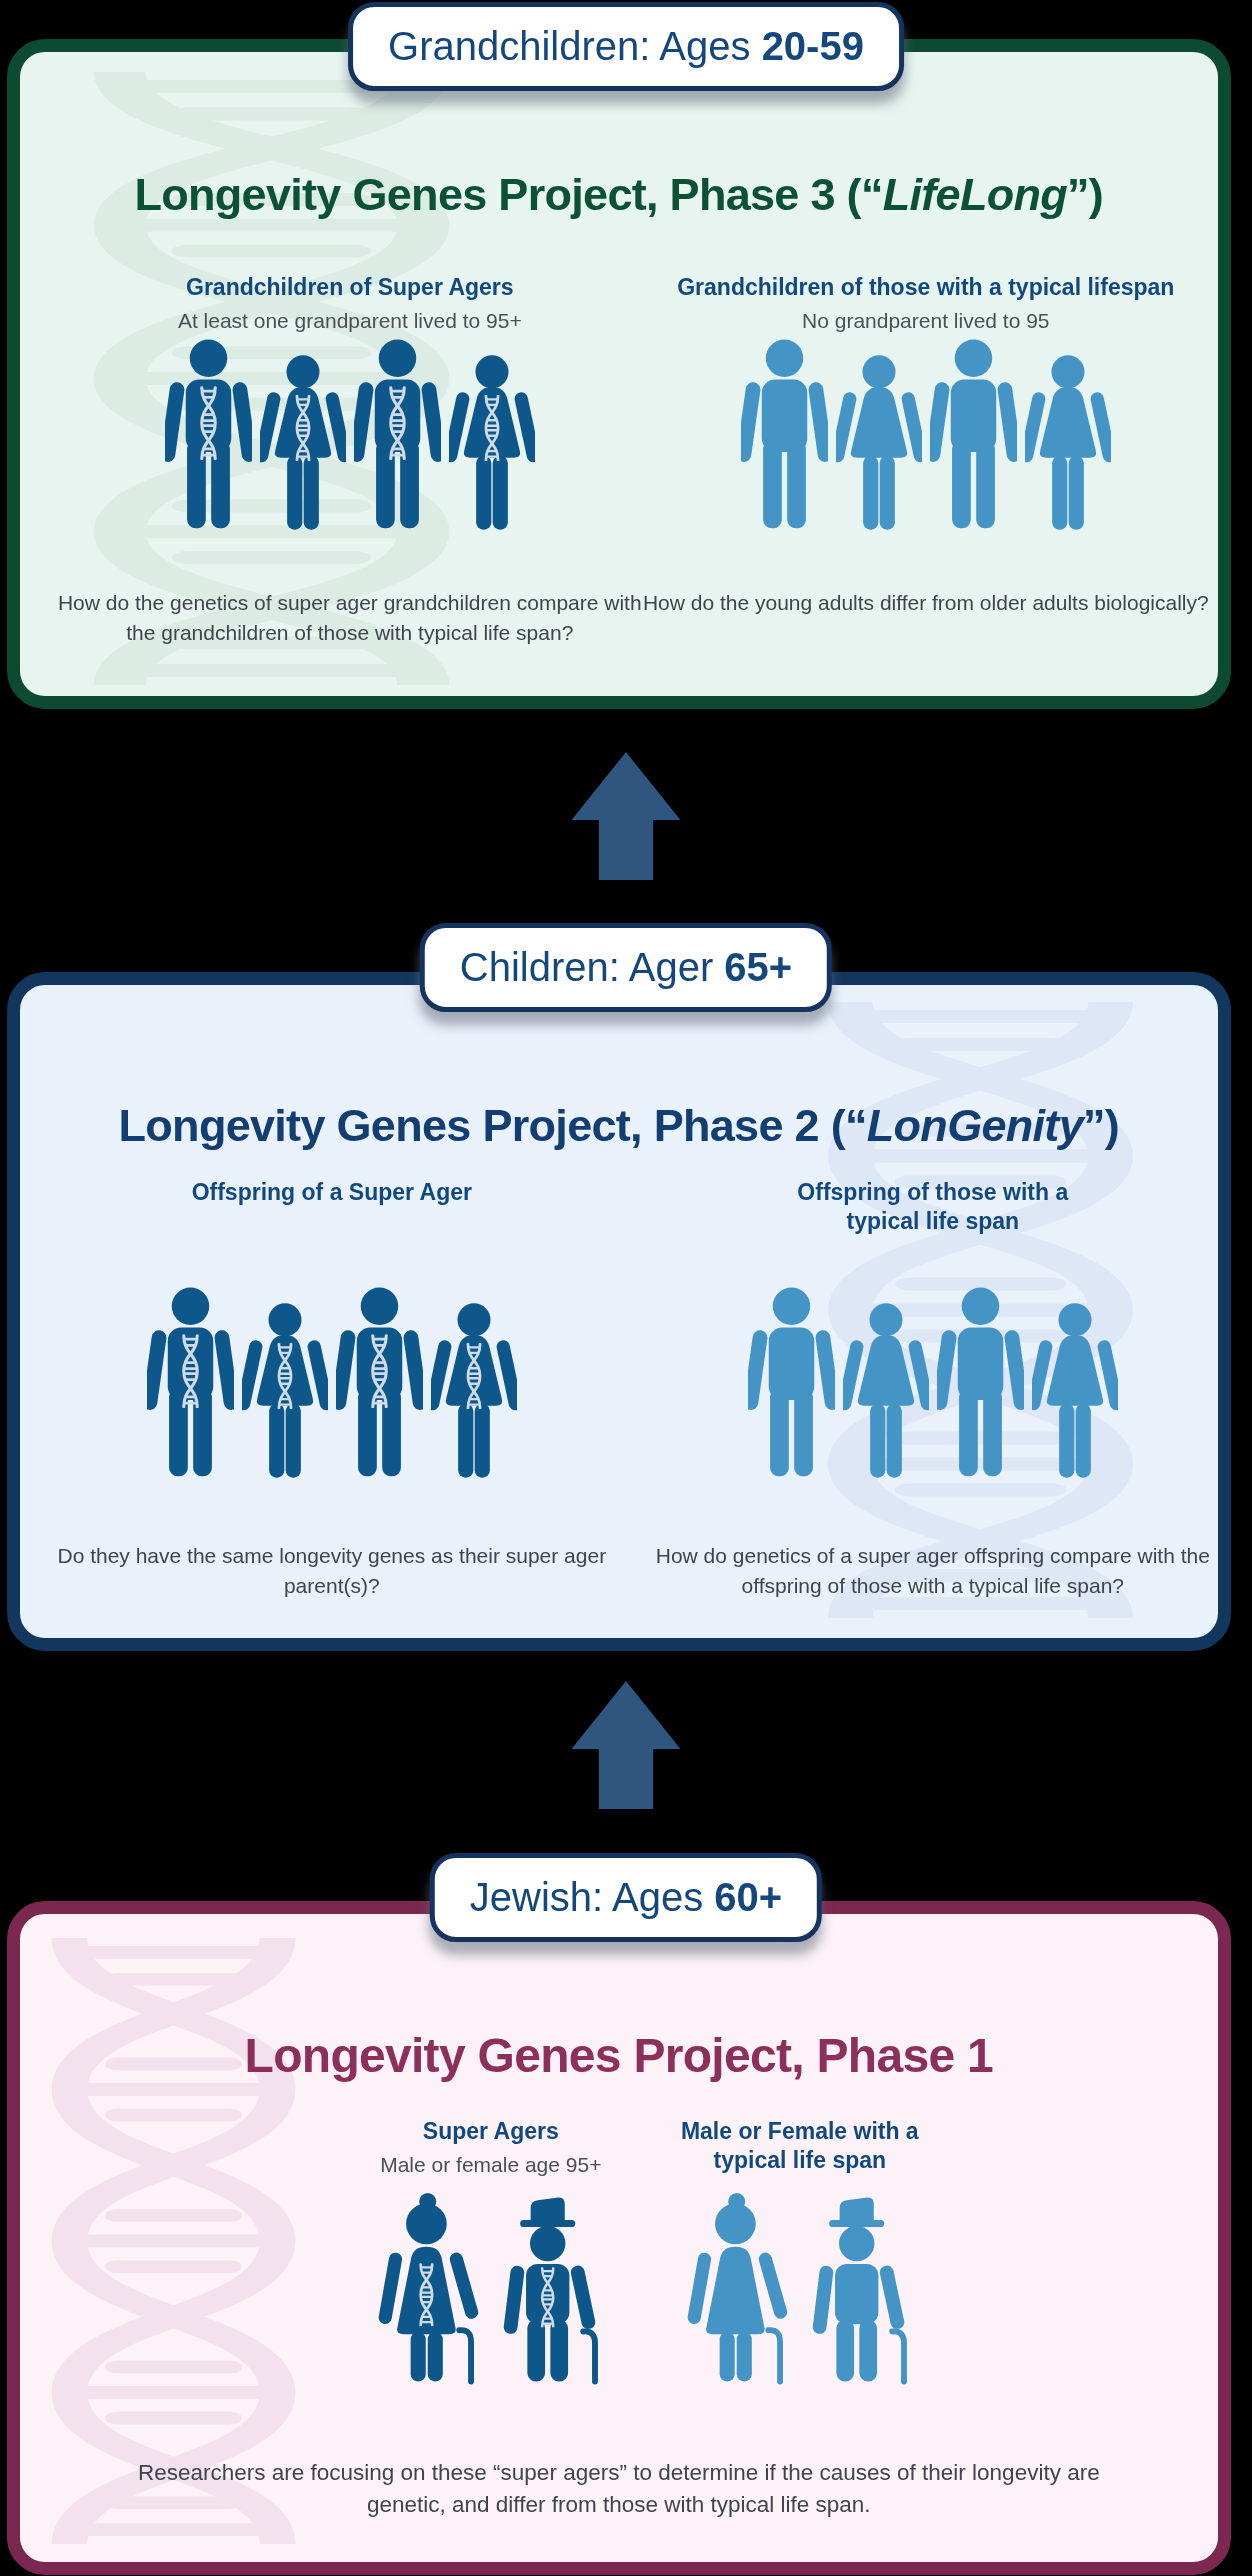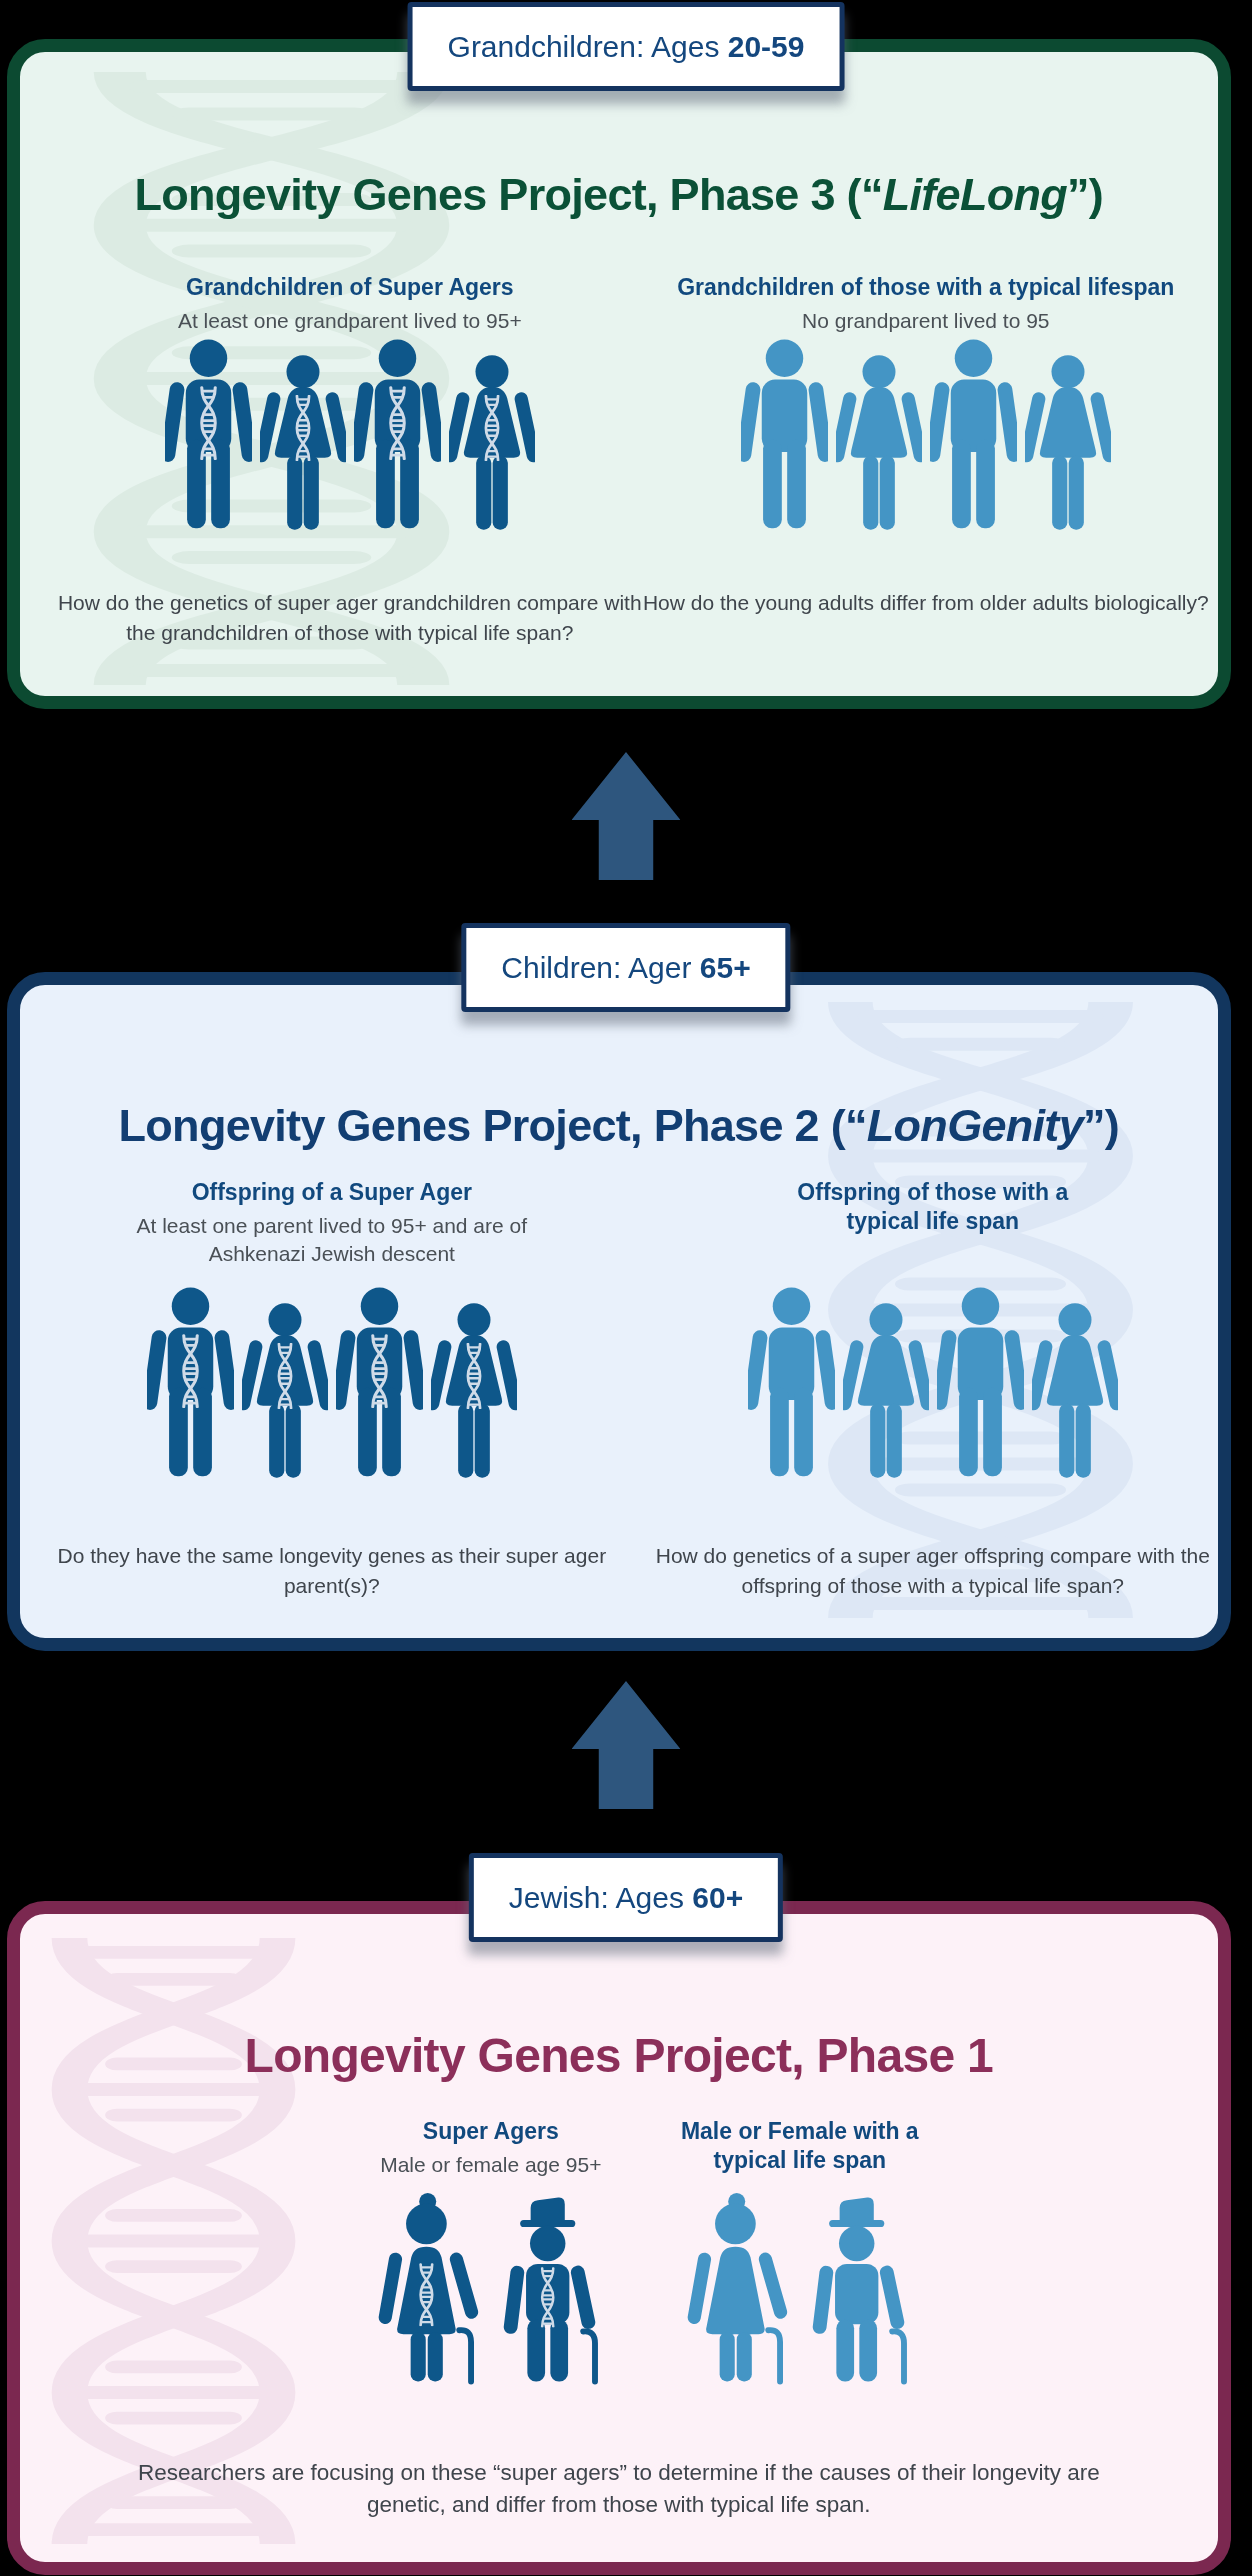--- a/index.html
+++ b/index.html
@@ -44,22 +44,22 @@
   .footer{position:absolute;top:520px;left:102px;right:102px;text-align:center;
           font-size:22.5px;line-height:1.45;color:#3f454c;}
 
   
   .fig-m{width:87px;height:201px;} .fig-f{width:86px;height:185px;}
   .fig-ow,.fig-om{width:112px;height:197px;}
   .dark{color:#0e578a;} .light{color:#4495c5;}
 
   
   .badge{position:absolute;left:50%;transform:translateX(-50%);z-index:5;
-         background:#fff;border:5.4px solid #14335f;border-radius:4px;height:79px;
-         display:flex;align-items:center;padding:0 35px;font-size:30px;color:#14477e;
+         background:#fff;border:5.4px solid #14335f;border-radius:26px;height:79px;
+         display:flex;align-items:center;padding:0 35px;font-size:40px;color:#14477e;
          white-space:pre;box-shadow:0 12.3px 11px rgba(105,115,130,.55);}
   .badge b{font-weight:700;}
   .badge1{top:2px;} .badge2{top:923px;} .badge3{top:1853px;}
   .arrow{position:absolute;left:50%;transform:translateX(-50%);z-index:4;width:109px;height:128px;}
   .arrow1{top:752px;} .arrow2{top:1681px;}
 </style>
 </head>
 <body>
 
 <svg width="0" height="0" style="position:absolute" aria-hidden="true">
@@ -204,21 +204,20 @@
     </svg>
 
   <section class="panel p2">
     <svg class="wm wm2" viewBox="0 0 220 760" preserveAspectRatio="none">
         <use href="#helix"></use>
       </svg>
     <h1 class="title"><span>Longevity Genes Project, Phase 2 (“</span><em>LonGenity</em><span>”)</span></h1>
 
     <div class="col colL">
       <h2 class="hd">Offspring of a Super Ager</h2>
-      <p class="sub">At least one parent lived to 95+ and are of Ashkenazi Jewish descent</p>
       <div class="figs">
         <svg class="fig-m dark" viewBox="0 0 130 300">
             <use href="#man"></use>
             <use href="#dnaMini" x="43" y="72" width="44" height="110"></use>
           </svg>
         <svg class="fig-f dark" viewBox="0 0 130 280">
             <use href="#woman"></use>
             <use href="#dnaMini" x="44" y="62" width="42" height="100"></use>
           </svg>
         <svg class="fig-m dark" viewBox="0 0 130 300">

